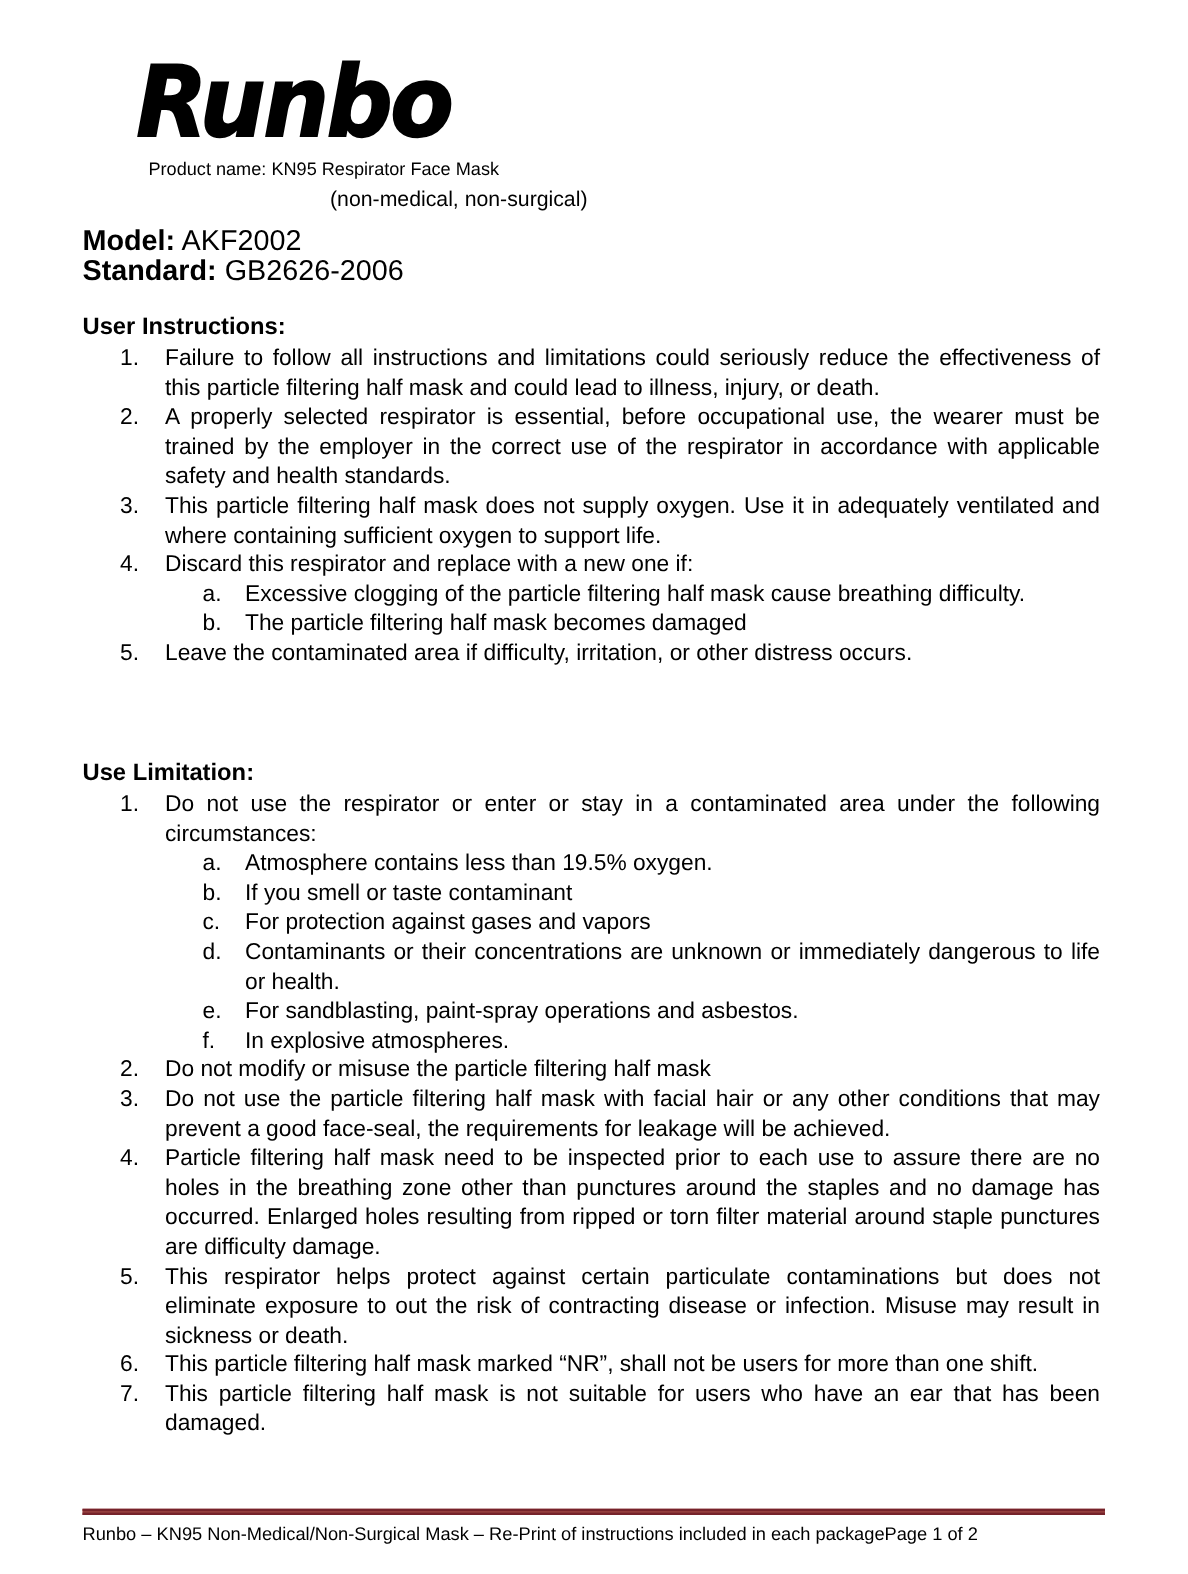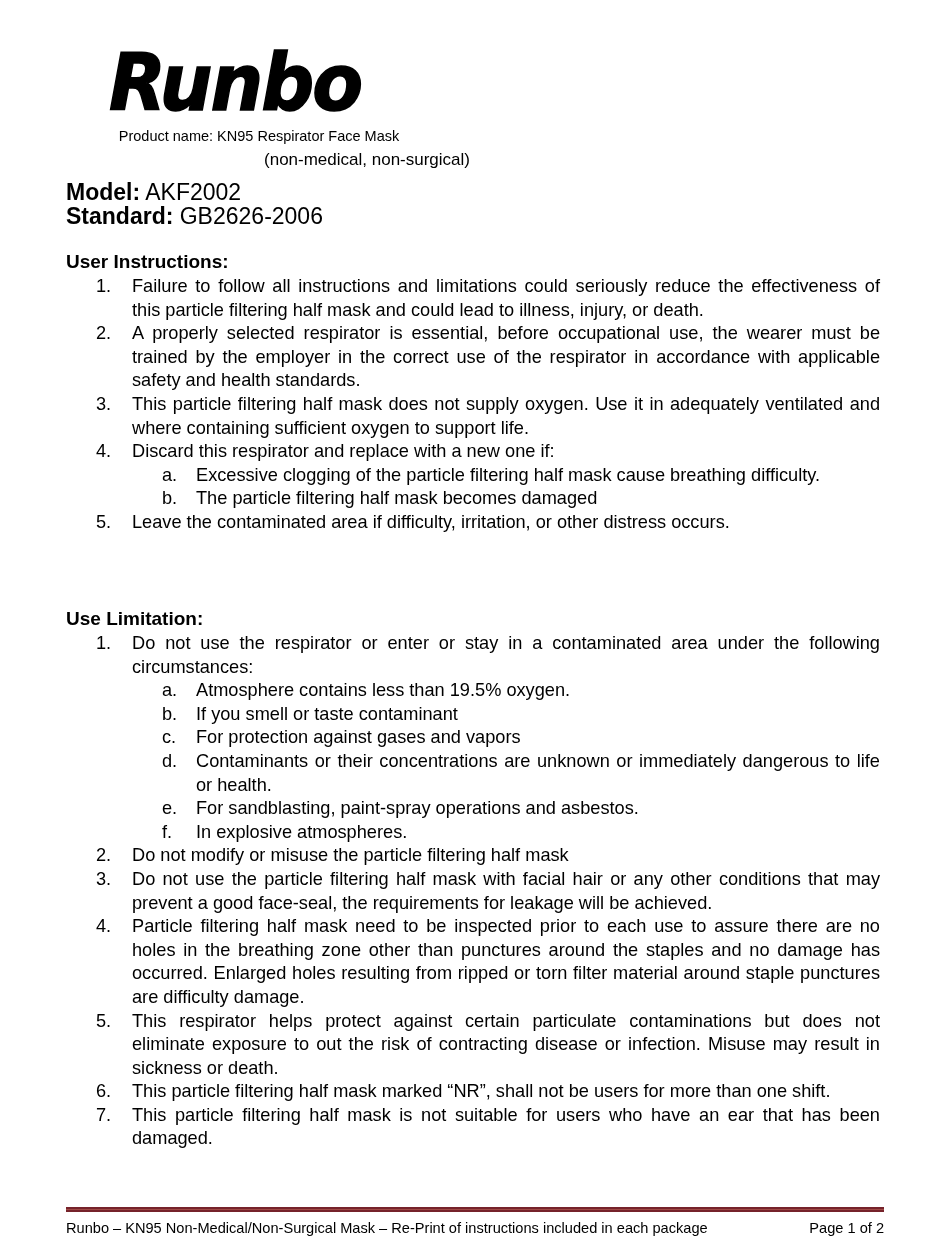--- a/index.html
+++ b/index.html
@@ -145,21 +145,21 @@
     width: 100%;
     height: 5px;
     border-top: 2px solid #76232b;
     border-bottom: 2px solid #76232b;
     background: #a04a46;
     box-sizing: border-box;
     margin-bottom: 7px;
   }
   .footer-row {
     display: flex;
-    justify-content: space-between;
+    justify-content: flex-start;
     align-items: baseline;
     font-size: 14.6px;
     line-height: 19px;
     white-space: nowrap;
   }
 </style>
 </head>
 <body>
 
 <div class="page">

